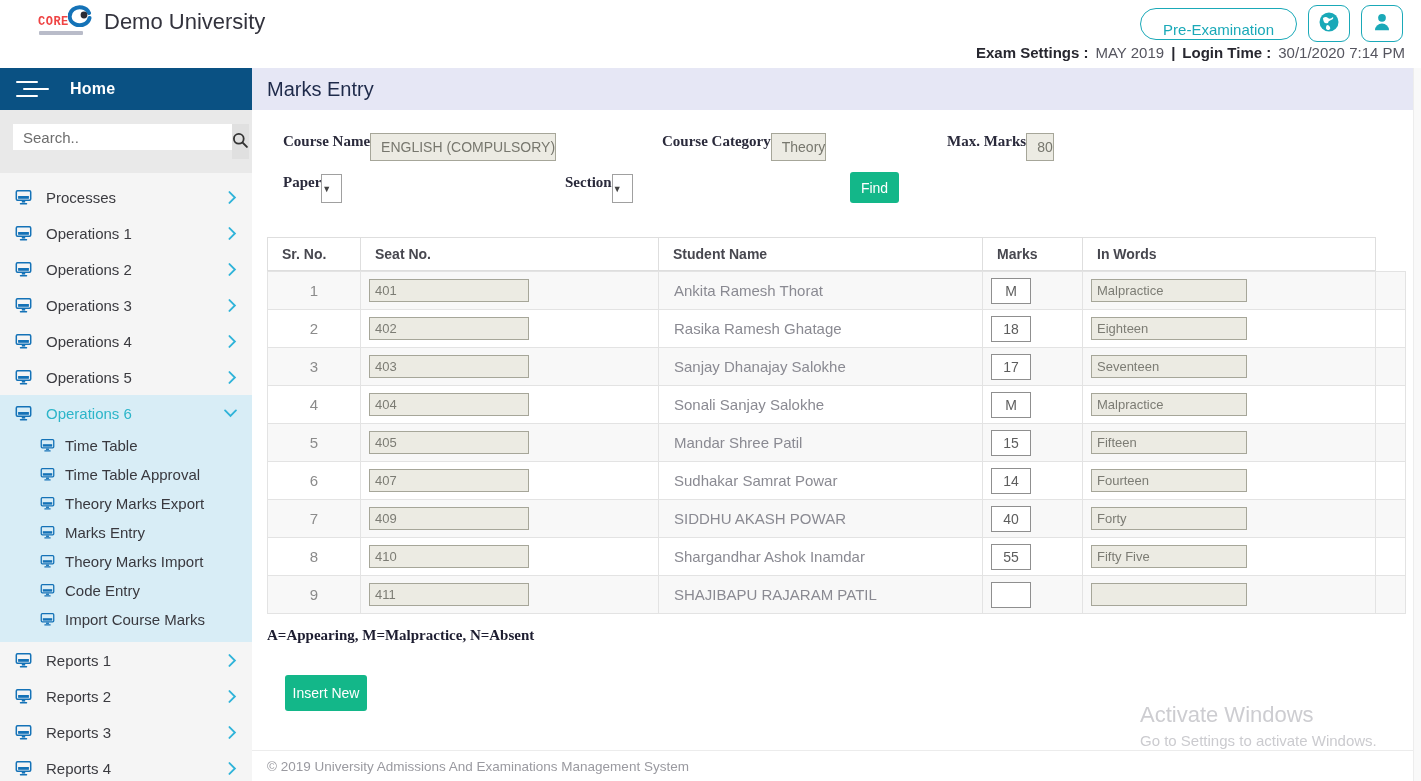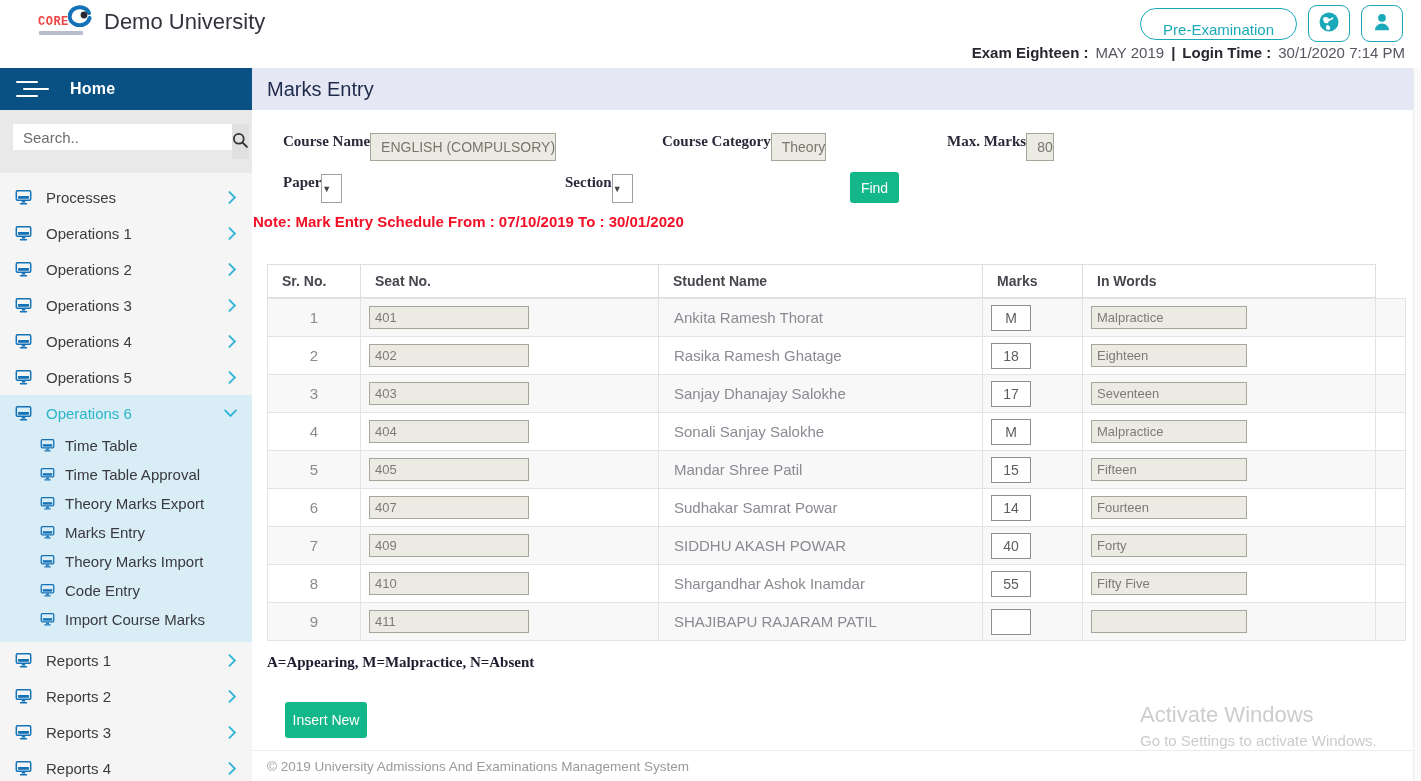--- a/index.html
+++ b/index.html
@@ -142,21 +142,21 @@
       <button class="icon-btn">
         <span>
           <svg width="20" height="20" viewBox="0 0 16 16">
             <circle cx="8" cy="4.6" r="3.1" fill="#1AA9B8"></circle>
             <path d="M2.4 14.5 a5.6 5.3 0 0 1 11.2 0 z" fill="#1AA9B8"></path>
           </svg>
         </span>
       </button>
     </div>
     <div class="session-line">
-      <b>Exam Eighteen :</b>
+      <b>Exam Settings :</b>
       <span>MAY 2019</span>
       <b>|</b>
       <b>Login Time :</b>
       <span>30/1/2020 7:14 PM</span>
     </div>
   </header>
 
   <aside class="sidebar">
     <div class="side-head">
       <span class="burger">
@@ -482,21 +482,20 @@
           <span class="fg-label">Paper</span>
           <div class="fselect"></div>
         </div>
         <div class="fg g5">
           <span class="fg-label">Section</span>
           <div class="fselect"></div>
         </div>
         <button class="find-btn">Find</button>
       </div>
 
-      <div class="note">Note: Mark Entry Schedule From : 07/10/2019 To : 30/01/2020</div>
 
       <div class="tbl-wrap">
         <table class="head-tbl">
           <colgroup>
               <col class="h1">
               <col class="h2">
               <col class="h3">
               <col class="h4">
               <col class="h5">
             </colgroup>

